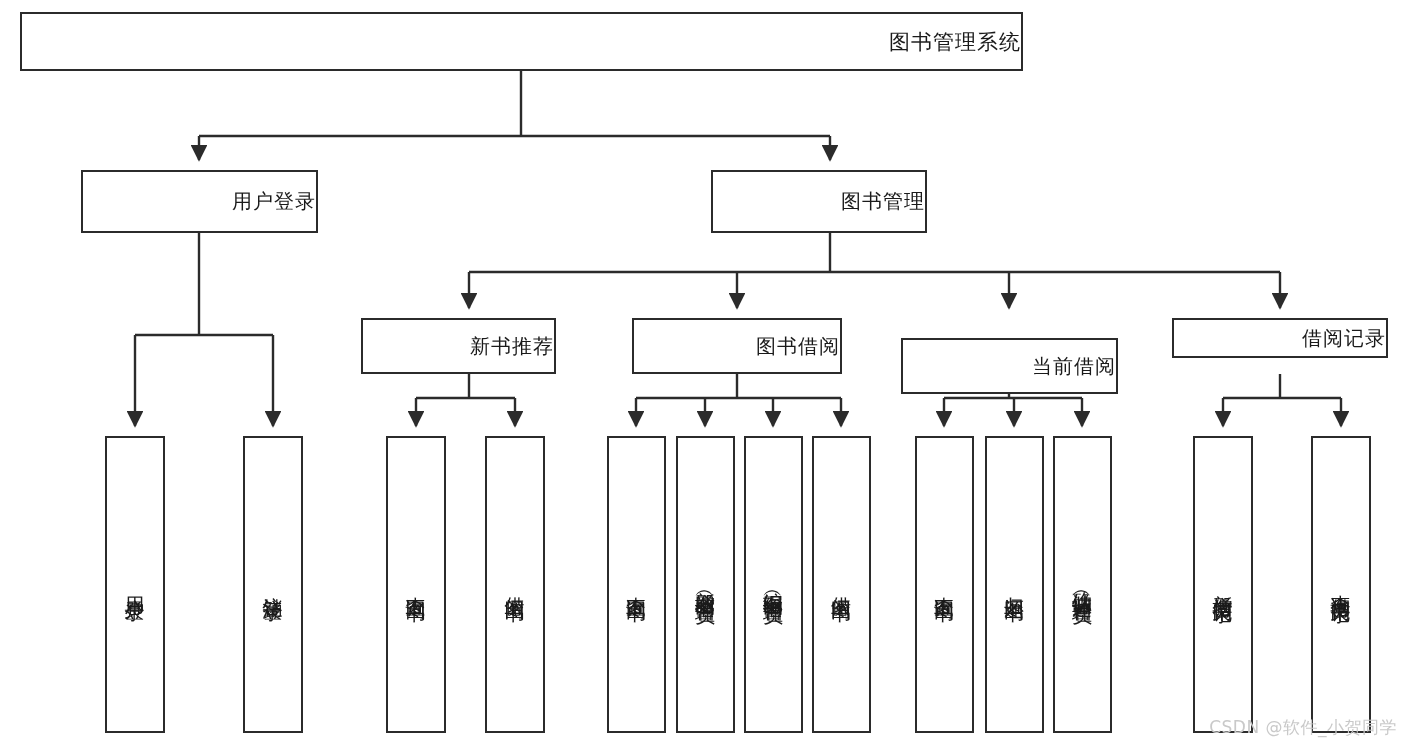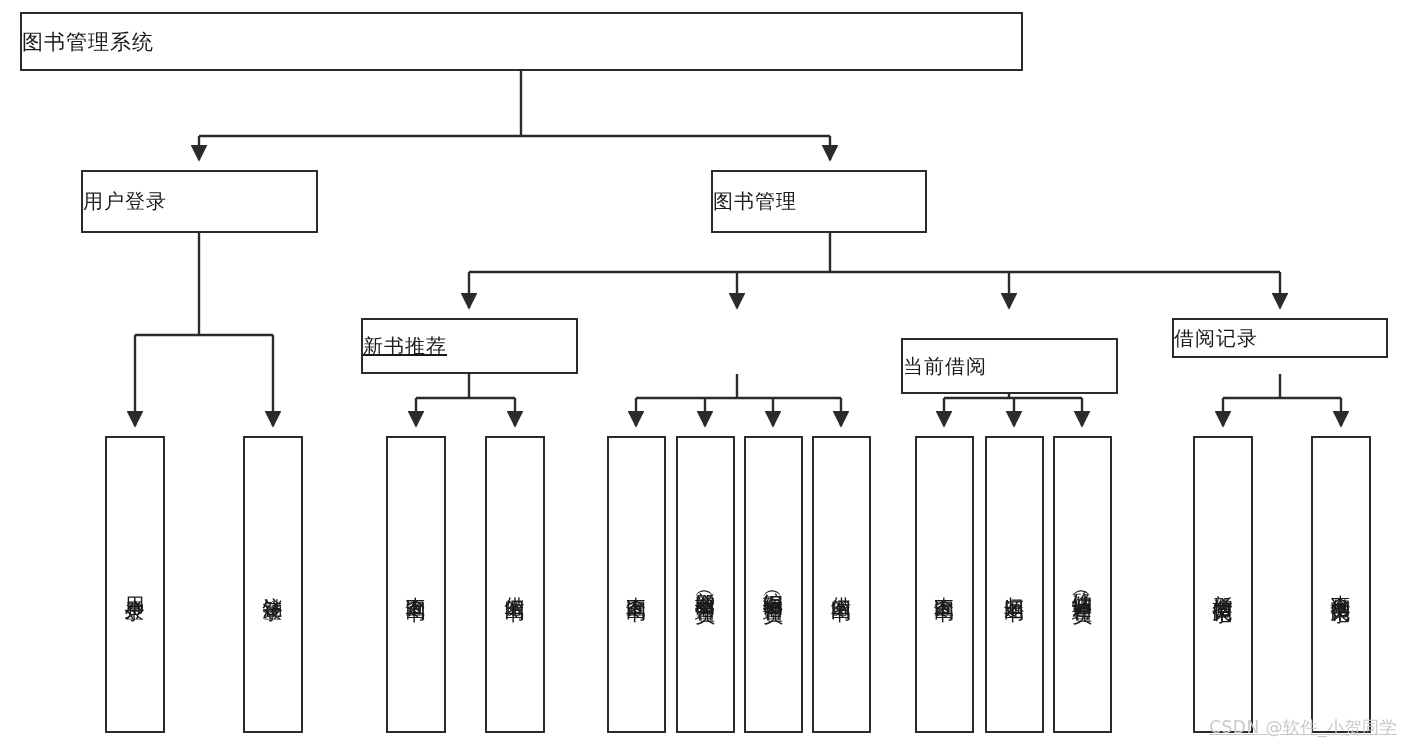--- a/index.html
+++ b/index.html
@@ -26,21 +26,21 @@
     width: 1405px;
     height: 747px;
   }
   .node {
     position: absolute;
     box-sizing: border-box;
     background: #ffffff;
     border: 2px solid #2b2b2b;
     display: flex;
     align-items: center;
-    justify-content: flex-start;
+    justify-content: flex-end;
     color: #1a1a1a;
   }
   .node.level1 {
     font-size: 21px;
   }
   .node.level2 {
     font-size: 20px;
   }
   .node.level3 {
     font-size: 20px;
@@ -64,21 +64,20 @@
   }
   #watermark {
     position: absolute;
     right: 8px;
     bottom: 8px;
     font-size: 17px;
     color: #c9c9c9;
     letter-spacing: 0.5px;
     white-space: nowrap;
     user-select: none;
-    text-decoration: underline;
   }
 </style>
 </head>
 <body>
 
 <div id="diagram-root">
 
   <svg id="edges" viewBox="0 0 1405 747" xmlns="http://www.w3.org/2000/svg">
     <defs>
       <marker id="arrow" viewBox="0 0 10 10" refX="9" refY="5" markerWidth="7" markerHeight="7" orient="auto-start-reverse">
@@ -146,22 +145,25 @@
     <span class="hlabel">图书管理系统</span>
   </div>
 
   <div class="node level2" id="node-l2-0" style="left: 81px; top: 170px; width: 237px; height: 63px;">
     <span class="hlabel">用户登录</span>
   </div>
   <div class="node level2" id="node-l2-1" style="left: 711px; top: 170px; width: 216px; height: 63px;">
     <span class="hlabel">图书管理</span>
   </div>
 
-  <div class="node level3" id="node-l3-0" style="left: 361px; top: 318px; width: 217px; height: 56px; text-decoration: underline;">
+  <div class="node level3" id="node-l3-0" style="left: 361px; top: 318px; width: 195px; height: 56px;">
     <span class="hlabel">新书推荐</span>
+  </div>
+  <div class="node level3" id="node-l3-1" style="left: 632px; top: 318px; width: 210px; height: 56px;">
+    <span class="hlabel">图书借阅</span>
   </div>
   <div class="node level3" id="node-l3-2" style="left: 901px; top: 318px; width: 217px; height: 56px; margin-top: 20px;">
     <span class="hlabel">当前借阅</span>
   </div>
   <div class="node level3" id="node-l3-3" style="left: 1172px; top: 318px; width: 216px; height: 40px;">
     <span class="hlabel">借阅记录</span>
   </div>
 
   <div class="node leaf" id="node-leaf-0" style="left: 105px; top: 436px; width: 60px; height: 297px;">
     <span class="vlabel">用户登录</span>

